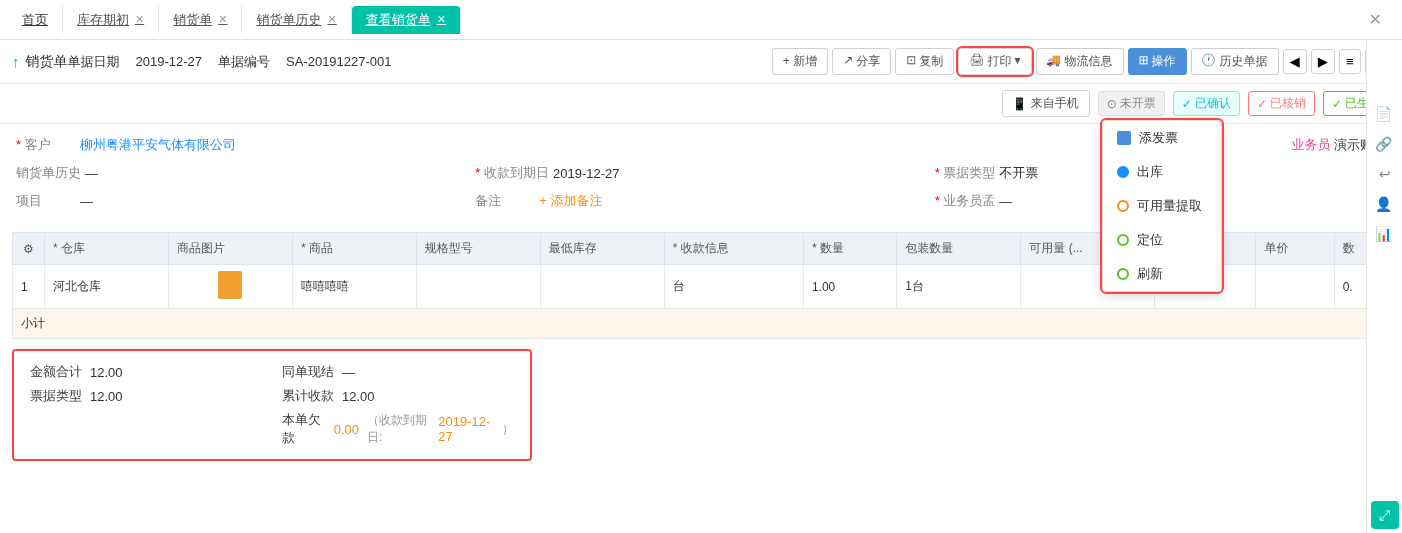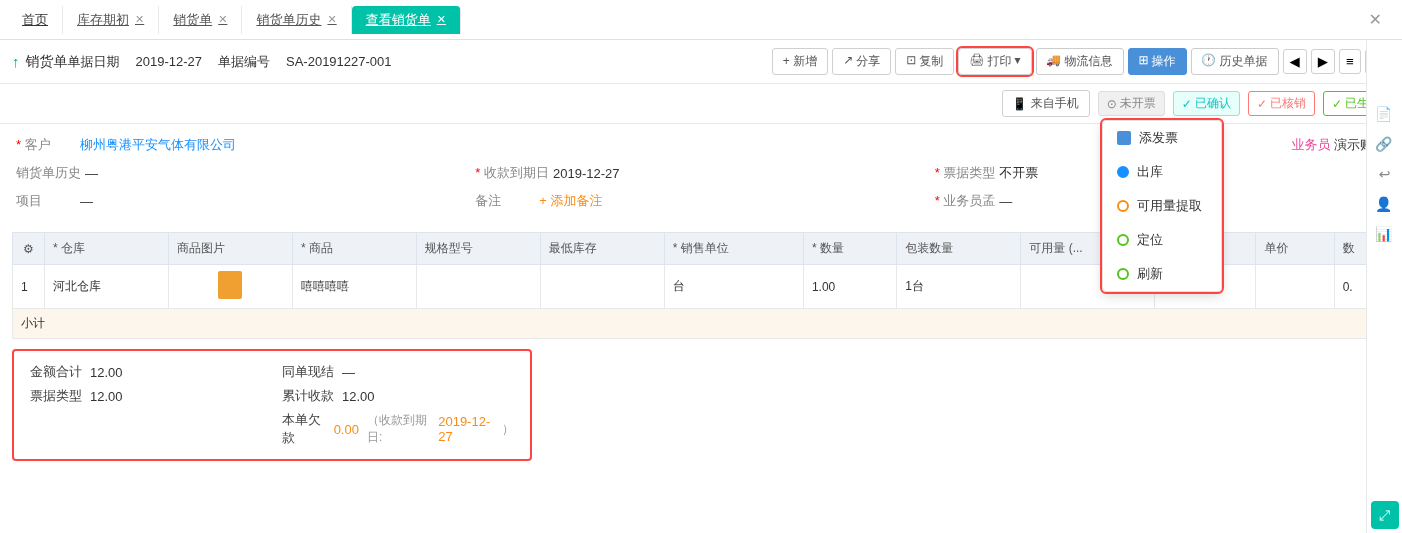--- a/index.html
+++ b/index.html
@@ -284,21 +284,21 @@
     <div class="table-container">
       <table>
         <thead>
           <tr>
             <th class="col-settings">⚙</th>
             <th>* 仓库</th>
             <th>商品图片</th>
             <th>* 商品</th>
             <th>规格型号</th>
             <th>最低库存</th>
-            <th>* 销售单位</th>
+            <th>* 收款信息</th>
             <th>* 数量</th>
             <th>包装数量</th>
             <th>可用量 (...</th>
             <th>现存量</th>
             <th>单价</th>
             <th>数</th>
           </tr>
         </thead>
         <tbody>
           <tr>

